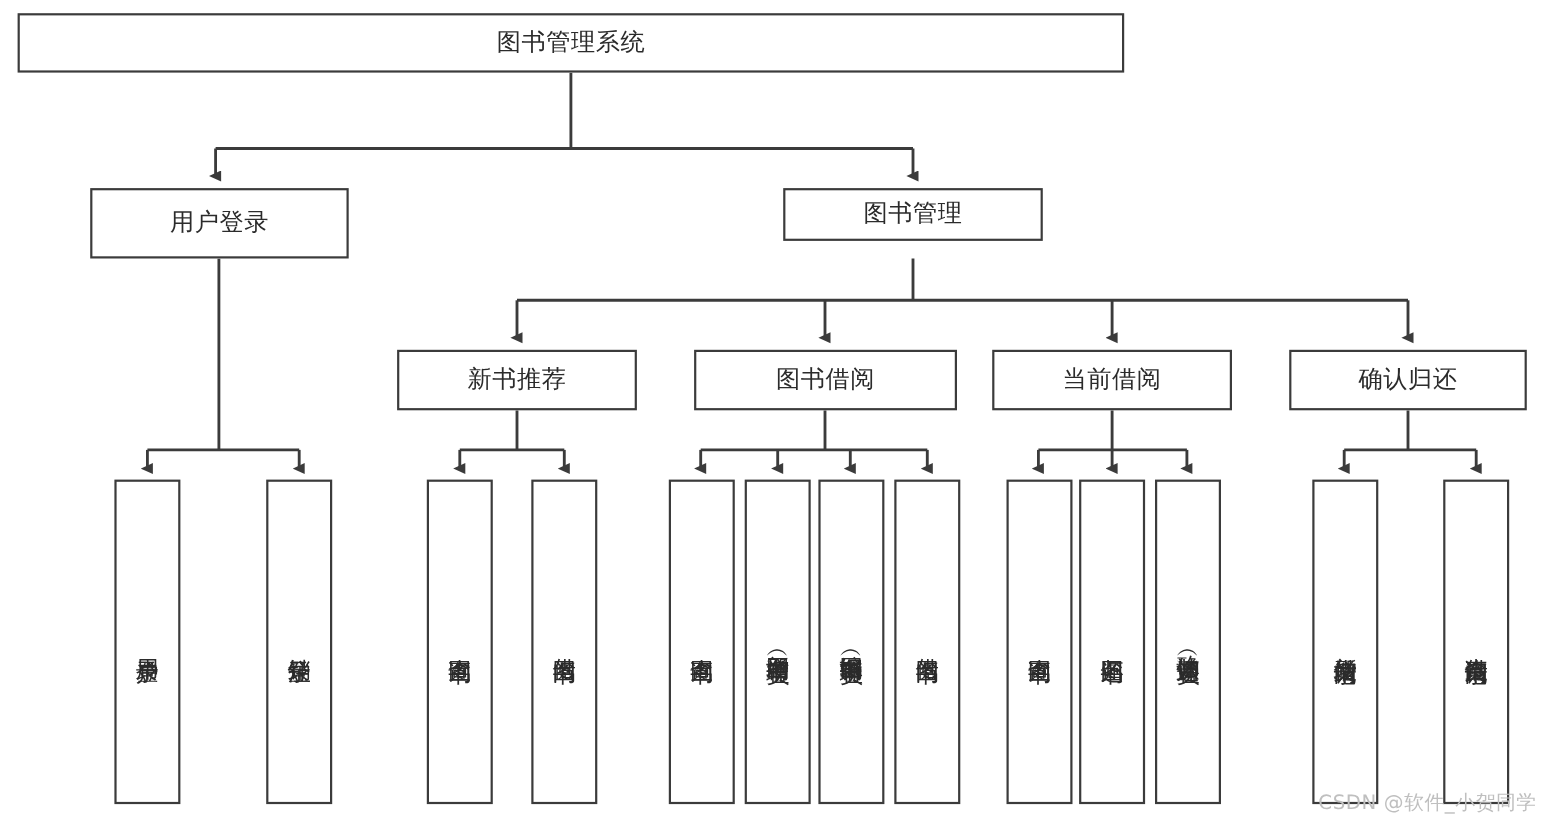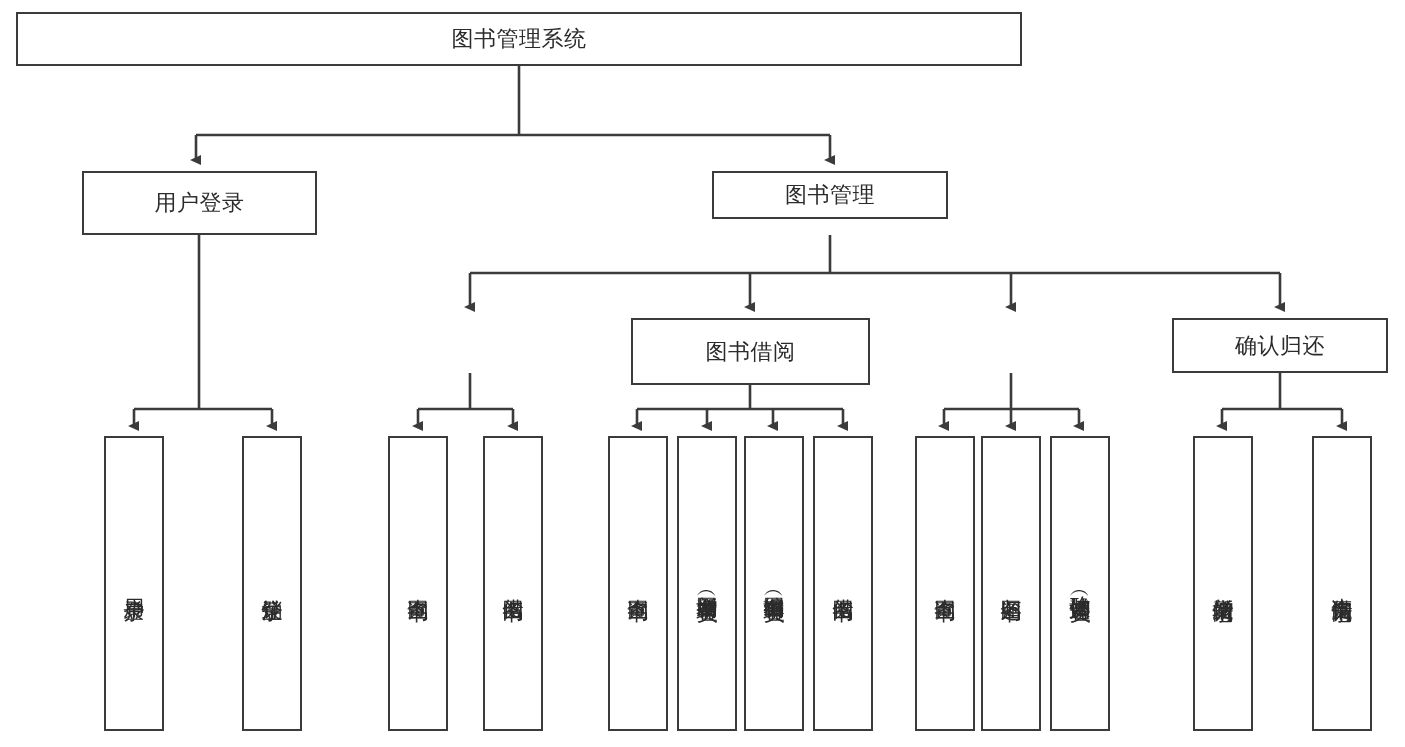--- a/index.html
+++ b/index.html
@@ -113,22 +113,28 @@
     <span class="label">图书管理系统</span>
   </div>
 
   <div class="node" style="left:82px;top:171px;width:235px;height:64px;">
     <span class="label">用户登录</span>
   </div>
   <div class="node" style="left:712px;top:171px;width:236px;height:48px;">
     <span class="label">图书管理</span>
   </div>
 
-  <div class="node" style="left:631px;top:318px;width:239px;height:67px;">
+  <div class="node" style="left:361px;top:318px;width:218px;height:55px;">
+    <span class="label">新书推荐</span>
+  </div>
+  <div class="node" style="left:631px;top:318px;width:239px;height:55px;">
     <span class="label">图书借阅</span>
+  </div>
+  <div class="node" style="left:902px;top:318px;width:218px;height:55px;">
+    <span class="label">当前借阅</span>
   </div>
   <div class="node" style="left:1172px;top:318px;width:216px;height:55px;">
     <span class="label">确认归还</span>
   </div>
 
   <div class="node vert" style="left:104px;top:436px;width:60px;height:295px;">
     <span class="label">用户登录</span>
   </div>
   <div class="node vert" style="left:242px;top:436px;width:60px;height:295px;">
     <span class="label">注销登录</span>
@@ -164,14 +170,15 @@
     <span class="label">确认归还（管理员）</span>
   </div>
 
   <div class="node vert" style="left:1193px;top:436px;width:60px;height:295px;">
     <span class="label">新增借阅记录</span>
   </div>
   <div class="node vert" style="left:1312px;top:436px;width:60px;height:295px;">
     <span class="label">查询借阅记录</span>
   </div>
 
+  <div class="watermark">CSDN @软件_小贺同学</div>
 
 </div>
 
 </body></html>

